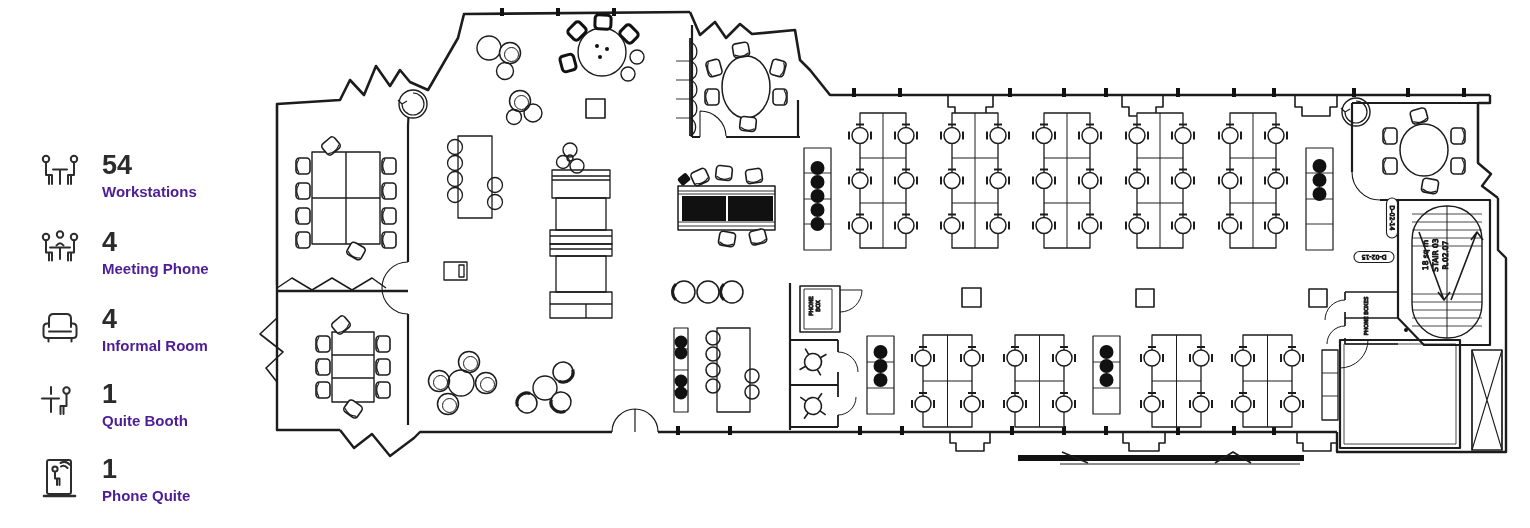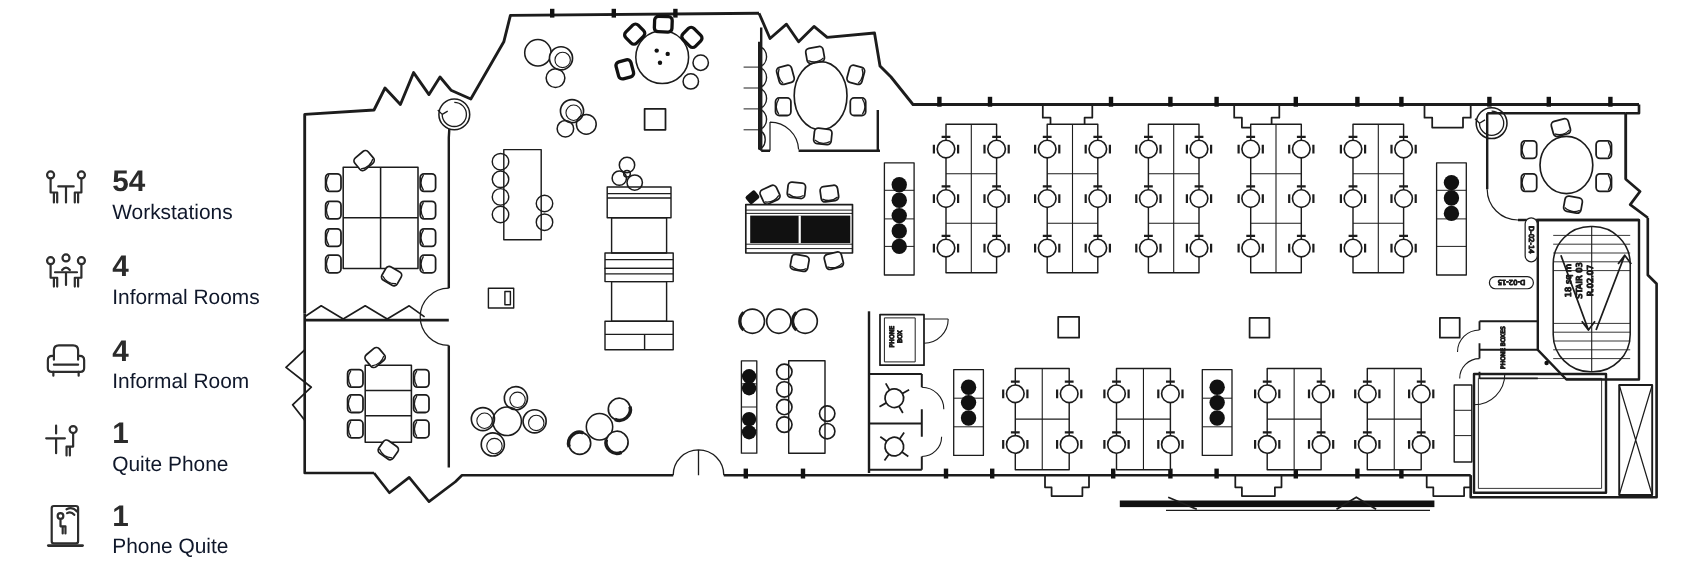--- a/index.html
+++ b/index.html
@@ -3,21 +3,21 @@
 <meta charset="utf-8">
 <style>
   html,body{margin:0;padding:0;background:#fff;}
   #stage{position:relative;width:1530px;height:528px;background:#ffffff;overflow:hidden;
          font-family:"Liberation Sans", sans-serif;}
   .plan{position:absolute;left:0;top:0;}
   .legend{position:absolute;left:0;top:0;width:260px;height:528px;}
   .legend-row{position:absolute;left:36px;display:flex;align-items:flex-start;gap:18px;}
   .legend-icon{flex:0 0 48px;}
   .legend-num{font-size:27px;font-weight:bold;color:#2b2b2b;line-height:1;margin:0 0 5px 0;}
-  .legend-label{font-size:19px;color:#0f172a;line-height:1.1;}
+  .legend-label{font-size:15px;color:#4c1d95;line-height:1.1;font-weight:bold;}
   .licon{stroke:#2d2d2d;fill:none;stroke-width:2;stroke-linecap:round;stroke-linejoin:round;}
   text.pl{font-family:"DejaVu Sans", sans-serif;fill:#222;}
   .pill{fill:#fff;stroke:#1c1c1c;stroke-width:1.1;}
 </style>
 </head>
 <body>
 
 <div id="stage">
 
   <svg class="plan" viewBox="0 0 1530 528" width="1530" height="528">
@@ -437,21 +437,21 @@
             <circle cx="24" cy="5.5" r="3.2"></circle>
             <circle cx="38" cy="8" r="3.2"></circle>
           <path d="M10,11.8 V23.5 H16 V31.5 M13,23.5 V31.5"></path>
           <path d="M38,11.8 V23.5 H32 V31.5 M35,23.5 V31.5"></path>
           <path d="M20.5,16.5 q3.5,-4.5 7,0"></path>
           <path d="M14,18.5 H34 M24,18.5 V30"></path>
         </g>
       </svg>
       <div>
         <div class="legend-num">4</div>
-        <div class="legend-label">Informal Rooms</div>
+        <div class="legend-label">Meeting Phone</div>
       </div>
     </div>
 
     <div class="legend-row" style="top:306px">
       <svg class="legend-icon" width="48" height="40" viewBox="0 0 48 40">
         <g class="licon">
           <path d="M13,21 v-8.5 q0,-4.5 4.5,-4.5 h13 q4.5,0 4.5,4.5 V21"></path>
           <path d="M13,17.5 h-1.5 q-4,0 -4,4 v7 q0,3.5 3.5,3.5 h26 q3.5,0 3.5,-3.5 v-7 q0,-4 -4,-4 H35"></path>
           <path d="M13,25.5 h22"></path>
           <path d="M12.5,32 v3.5 M35.5,32 v3.5"></path>
@@ -467,21 +467,21 @@
       <svg class="legend-icon" width="48" height="44" viewBox="0 0 48 44">
         <g class="licon">
           <path d="M15,6 v7"></path>
           <path d="M6,17.5 h17 M15,17.5 V31"></path>
           <circle cx="30.5" cy="9.5" r="3.2"></circle>
           <path d="M30.5,13.3 V25 H24.5 V33 M27.5,25 V33"></path>
         </g>
       </svg>
       <div>
         <div class="legend-num">1</div>
-        <div class="legend-label">Quite Phone</div>
+        <div class="legend-label">Quite Booth</div>
       </div>
     </div>
 
     <div class="legend-row" style="top:456px">
       <svg class="legend-icon" width="48" height="44" viewBox="0 0 48 44">
         <g class="licon">
           <rect x="11" y="4" width="24" height="34" rx="2"></rect>
           <circle cx="19" cy="13" r="2.6"></circle>
           <path d="M19,16 V22.5 H23.5 V29 M21,22.5 V29"></path>
           <path d="M25,10.5 q3.5,-2 6.5,1.5 M24.5,7 q5.5,-3 9.5,2"></path>

